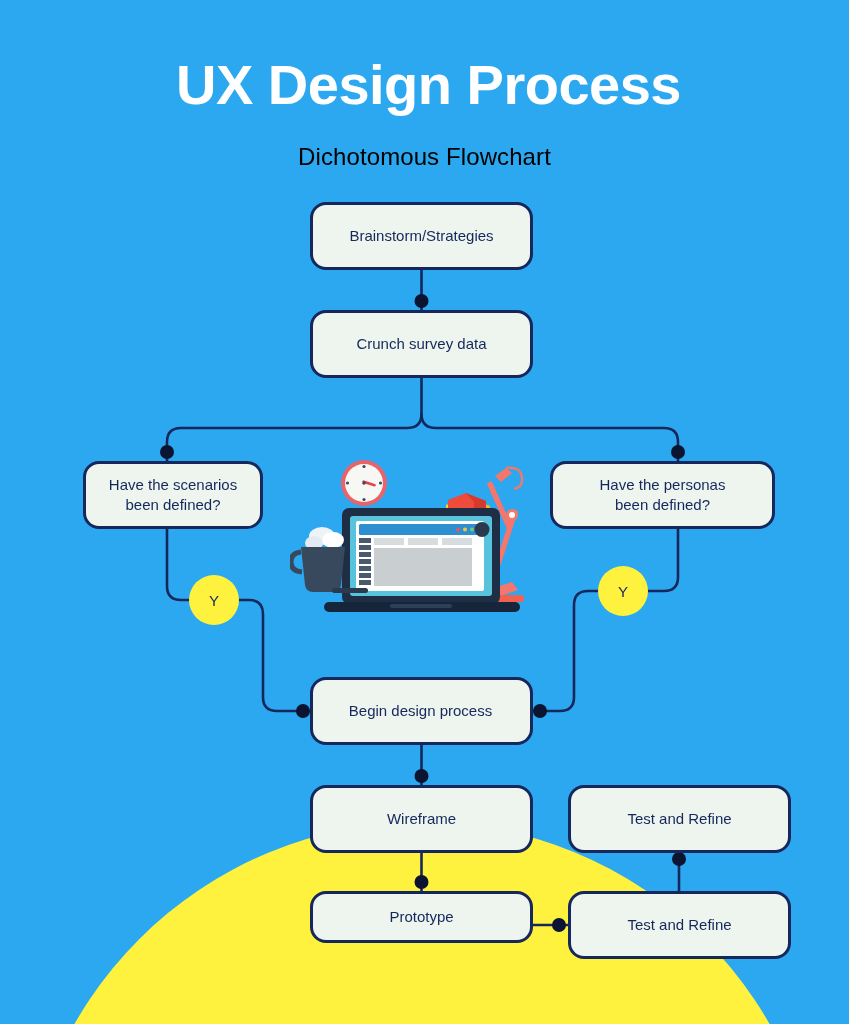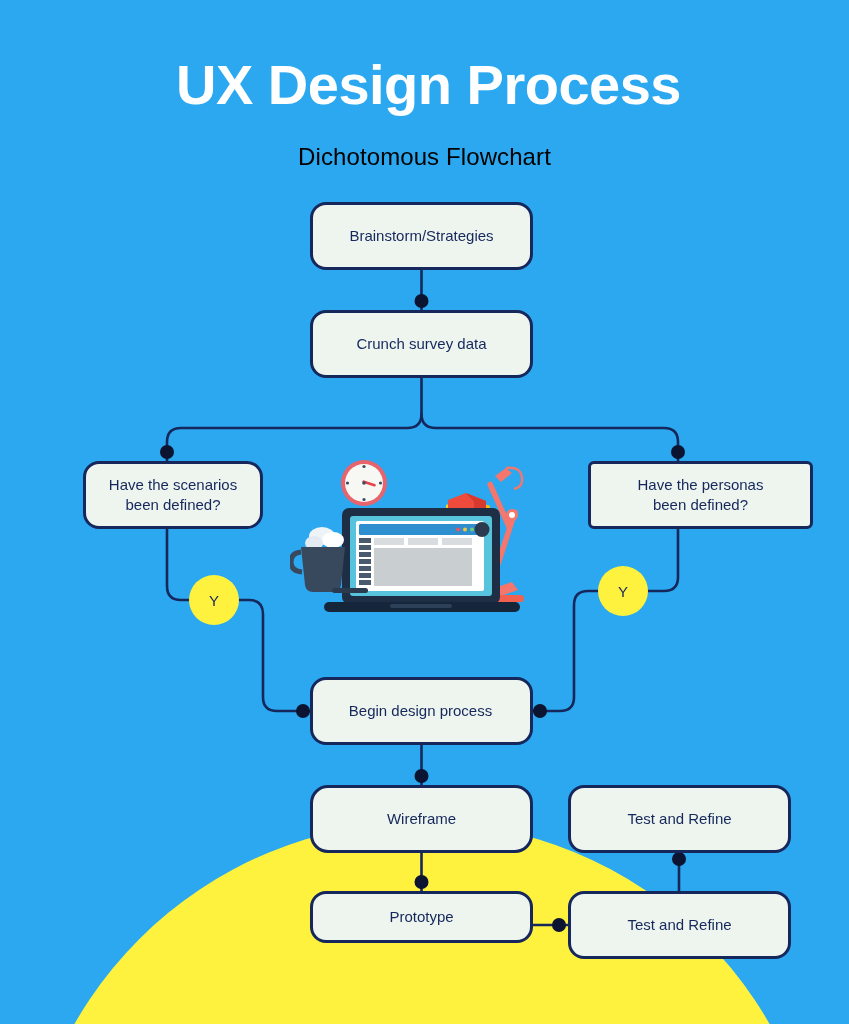--- a/index.html
+++ b/index.html
@@ -226,29 +226,29 @@
   </div>
 
   <div class="node" style="left:310px; top:310px; width:223px; height:68px;text-align:right;">
     <span>Crunch survey data</span>
   </div>
 
   <div class="node" style="left:54px; top:461px; width:180px; height:68px;margin-left:29px;">
     <span class="multiline">Have the scenarios<br>been defined?</span>
   </div>
 
-  <div class="node" style="left:588px; top:461px; width:225px; height:68px;border-radius:6px;">
+  <div class="node" style="left:550px; top:461px; width:225px; height:68px;">
     <span class="multiline">Have the personas<br>been defined?</span>
   </div>
 
   <div class="node" style="left:310px; top:677px; width:223px; height:68px;padding-left:8px;">
     <span>Begin design process</span>
   </div>
 
-  <div class="node" style="left:310px; top:785px; width:223px; height:68px;border-radius:18px;">
+  <div class="node" style="left:310px; top:785px; width:223px; height:68px;">
     <span>Wireframe</span>
   </div>
 
   <div class="node" style="left:568px; top:785px; width:223px; height:68px;">
     <span>Test and Refine</span>
   </div>
 
   <div class="node" style="left:310px; top:891px; width:223px; height:52px;">
     <span>Prototype</span>
   </div>

